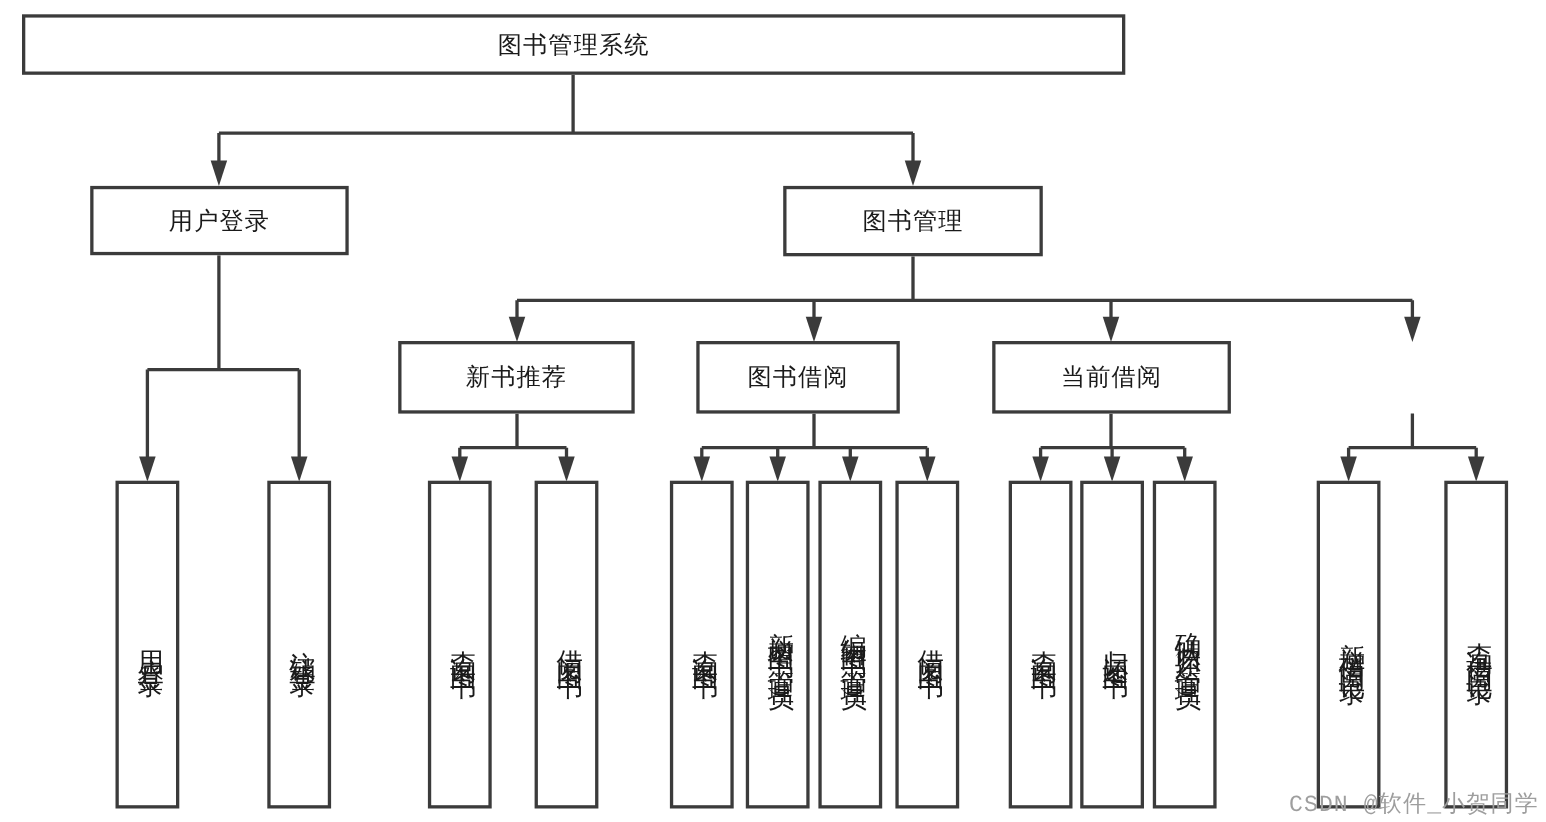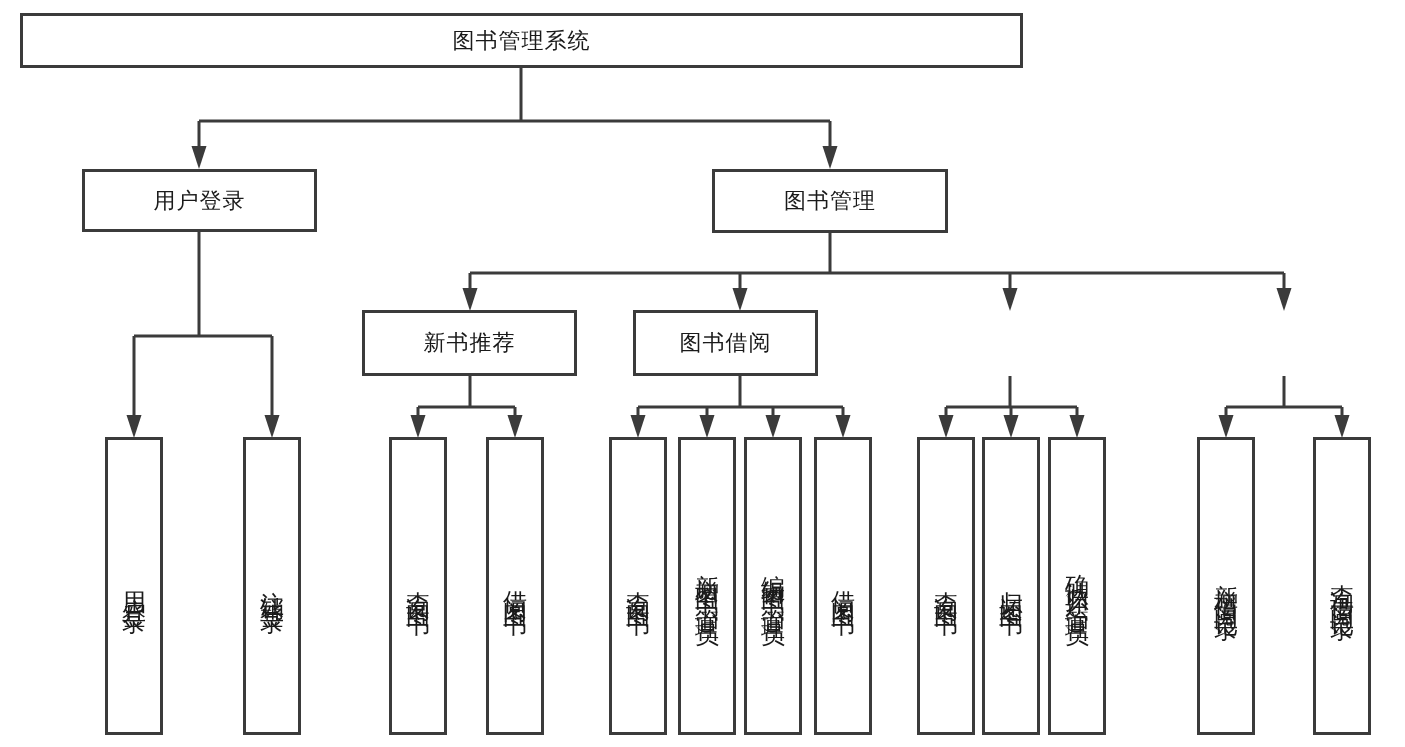--- a/index.html
+++ b/index.html
@@ -6,21 +6,21 @@
     --line:#3b3b3b;
     --text:#1a1a1a;
     --wm:#9e9e9e;
     --bg:#ffffff;
   }
   html,body{margin:0;padding:0;background:var(--bg);}
   #stage{
     position:relative;
     width:1405px;height:747px;
     background:var(--bg);
-    font-family:Liberation Sans, sans-serif;
+    font-family:Liberation Mono, monospace;
     overflow:hidden;
     text-align:right;
   }
   #connectors{position:absolute;left:0;top:0;}
   #connectors path{stroke:var(--line);stroke-width:3;fill:none;}
   #connectors polygon{fill:var(--line);stroke:none;}
   .node{
     position:absolute;
     background:#fff;
     border:3px solid var(--line);
@@ -100,20 +100,23 @@
   <div class="node h-node" style="left:362px;top:310px;width:215px;height:66px;">
     <span>新书推荐</span>
   </div>
 
   <div class="node h-node" style="left:712px;top:169px;width:236px;height:64px;">
     <span>图书管理</span>
   </div>
   <div class="node h-node" style="left:633px;top:310px;width:185px;height:66px;">
     <span>图书借阅</span>
   </div>
+  <div class="node h-node" style="left:902px;top:310px;width:217px;height:66px;">
+    <span>当前借阅</span>
+  </div>
 
   <div class="node v-node" style="left:105px;">
     <span>用户登录</span>
   </div>
   <div class="node v-node" style="left:243px;">
     <span>注销登录</span>
   </div>
 
   <div class="node v-node" style="left:389px;">
     <span>查询图书</span>
@@ -145,13 +148,14 @@
     <span>确认归还（管理员）</span>
   </div>
 
   <div class="node v-node" style="left:1197px;">
     <span>新增借阅记录</span>
   </div>
   <div class="node v-node" style="left:1313px;">
     <span>查询借阅记录</span>
   </div>
 
+  <div id="watermark">CSDN @软件_小贺同学</div>
 </div>
 
 </body></html>

